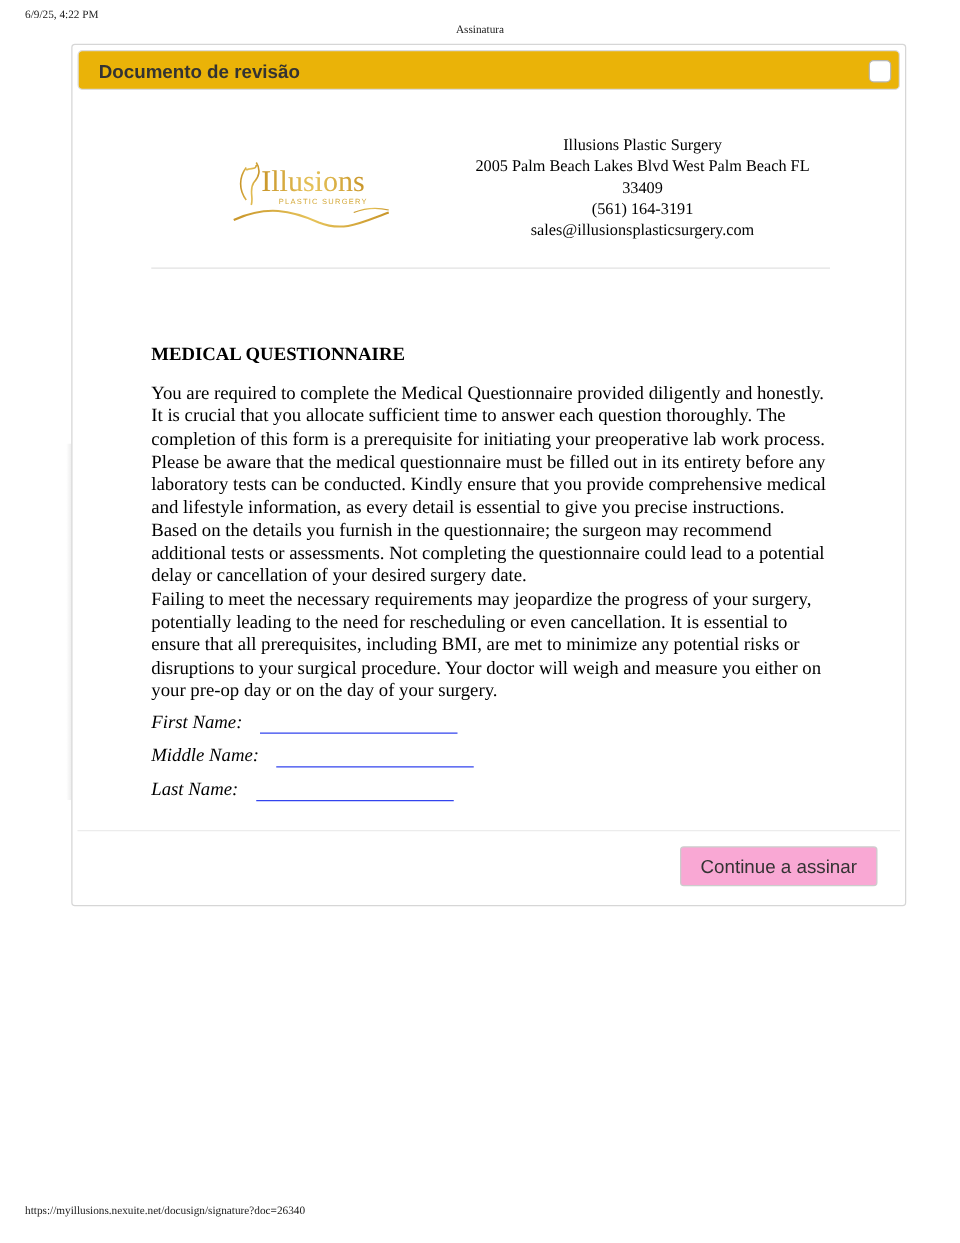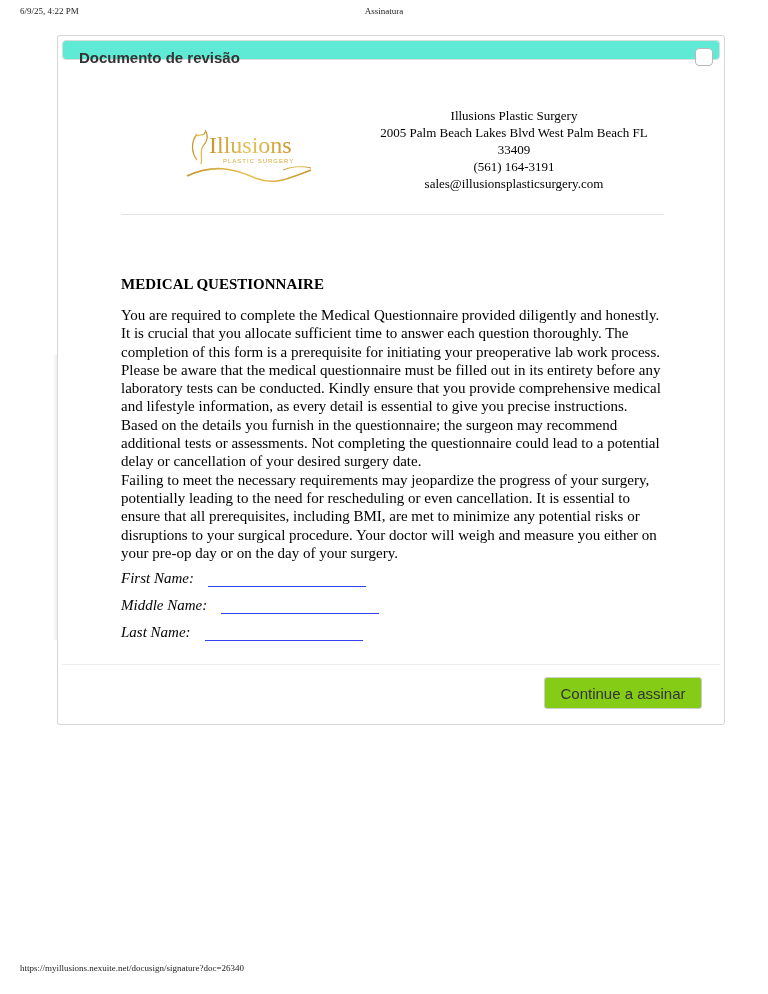--- a/index.html
+++ b/index.html
@@ -2,36 +2,36 @@
 <html><head>
   <meta charset="utf-8">
   <style>
     html, body { margin: 0; padding: 0; background: #ffffff; }
     body { width: 768px; height: 994px; position: relative; overflow: hidden;
            font-family: "Liberation Serif", serif; color: #000; }
 
     .print-header { position: absolute; top: 6px; left: 0; width: 768px; height: 14px;
                     font-family: "Liberation Serif", serif; font-size: 9px; color: #222; }
     .print-header .date { position: absolute; left: 20px; top: 0; }
-    .print-header .title { position: absolute; left: 0; width: 768px; text-align: center; top: 0; }
+    .print-header .title { position: absolute; left: 0; width: 768px; text-align: center; top: 12px; }
 
     .print-footer { position: absolute; top: 963px; left: 0; width: 640px; height: 14px;
                     font-family: "Liberation Serif", serif; font-size: 9px; color: #222; }
     .print-footer .url { position: absolute; left: 20px; top: 0; }
     .print-footer .page { position: absolute; right: 30px; top: 0; margin-top: 45px; }
 
     .panel { position: absolute; left: 57px; top: 35px; width: 668px; height: 690px;
              border: 1px solid #d6d6d6; border-radius: 3px; background: #fff;
              box-sizing: border-box; }
     .panel-shadow { position: absolute; left: 53px; top: 355px; width: 4px; height: 285px;
                     background: linear-gradient(to left, #eeeeee, #ffffff); }
 
-    .panel-header { position: absolute; left: 4px; top: 4px; width: 658px; height: 20px;
+    .panel-header { position: absolute; left: 4px; top: 4px; width: 658px; height: 32px;
                     border: 1px solid #dcdcdc; border-radius: 4px; box-sizing: border-box;
-                    background: #5eead4; }
+                    background: #eab308; }
     .panel-header .heading { position: absolute; left: 16px; top: 8px;
                     font-family: "Liberation Sans", sans-serif; font-weight: bold;
                     font-size: 15px; color: #333; }
     .panel-header .toggle-box { position: absolute; right: 6px; top: 7px; width: 18px; height: 18px;
                     border: 1px solid #b8b8b8; border-radius: 4px; box-sizing: border-box;
                     background: #fff; cursor: pointer; }
 
     .doc { position: absolute; left: 63px; top: 0; width: 543px; }
 
     .logo { position: absolute; left: 62px; top: 70px; width: 138px; height: 88px; }
@@ -48,21 +48,21 @@
 
     .fields { position: absolute; left: 0; top: 529px; font-size: 15px; }
     .field { height: 27px; display: flex; align-items: center; font-style: italic; }
     .field .label { white-space: nowrap; }
     .field .line { display: inline-block; width: 158px; height: 15px; margin-left: 14px;
                    border-bottom: 1.5px solid #3344ee; cursor: text; }
 
     .footer-divider { position: absolute; left: 4px; top: 628px; width: 658px; height: 1px; background: #ececec; }
 
     .continue-btn { position: absolute; left: 486px; top: 641px; width: 158px; height: 32px;
-                    border: 1px solid #cccccc; border-radius: 3px; background: #84cc16; box-sizing: border-box;
+                    border: 1px solid #cccccc; border-radius: 3px; background: #f9a8d4; box-sizing: border-box;
                     font-family: "Liberation Sans", sans-serif; font-size: 15px; color: #333;
                     display: flex; align-items: center; justify-content: center; cursor: pointer; }
   </style>
 </head>
 <body>
 
 <div class="print-header">
   <span class="date">6/9/25, 4:22 PM</span>
   <span class="title">Assinatura</span>
 </div>

